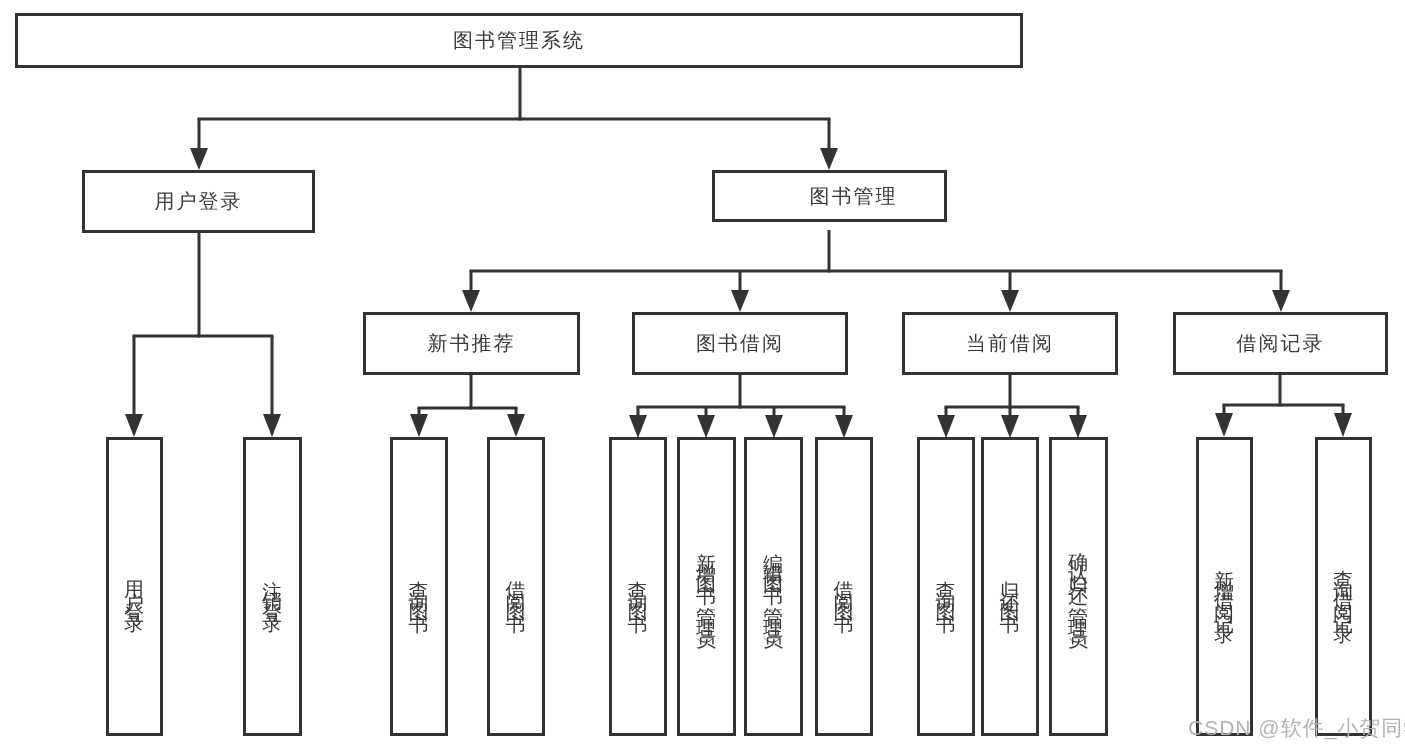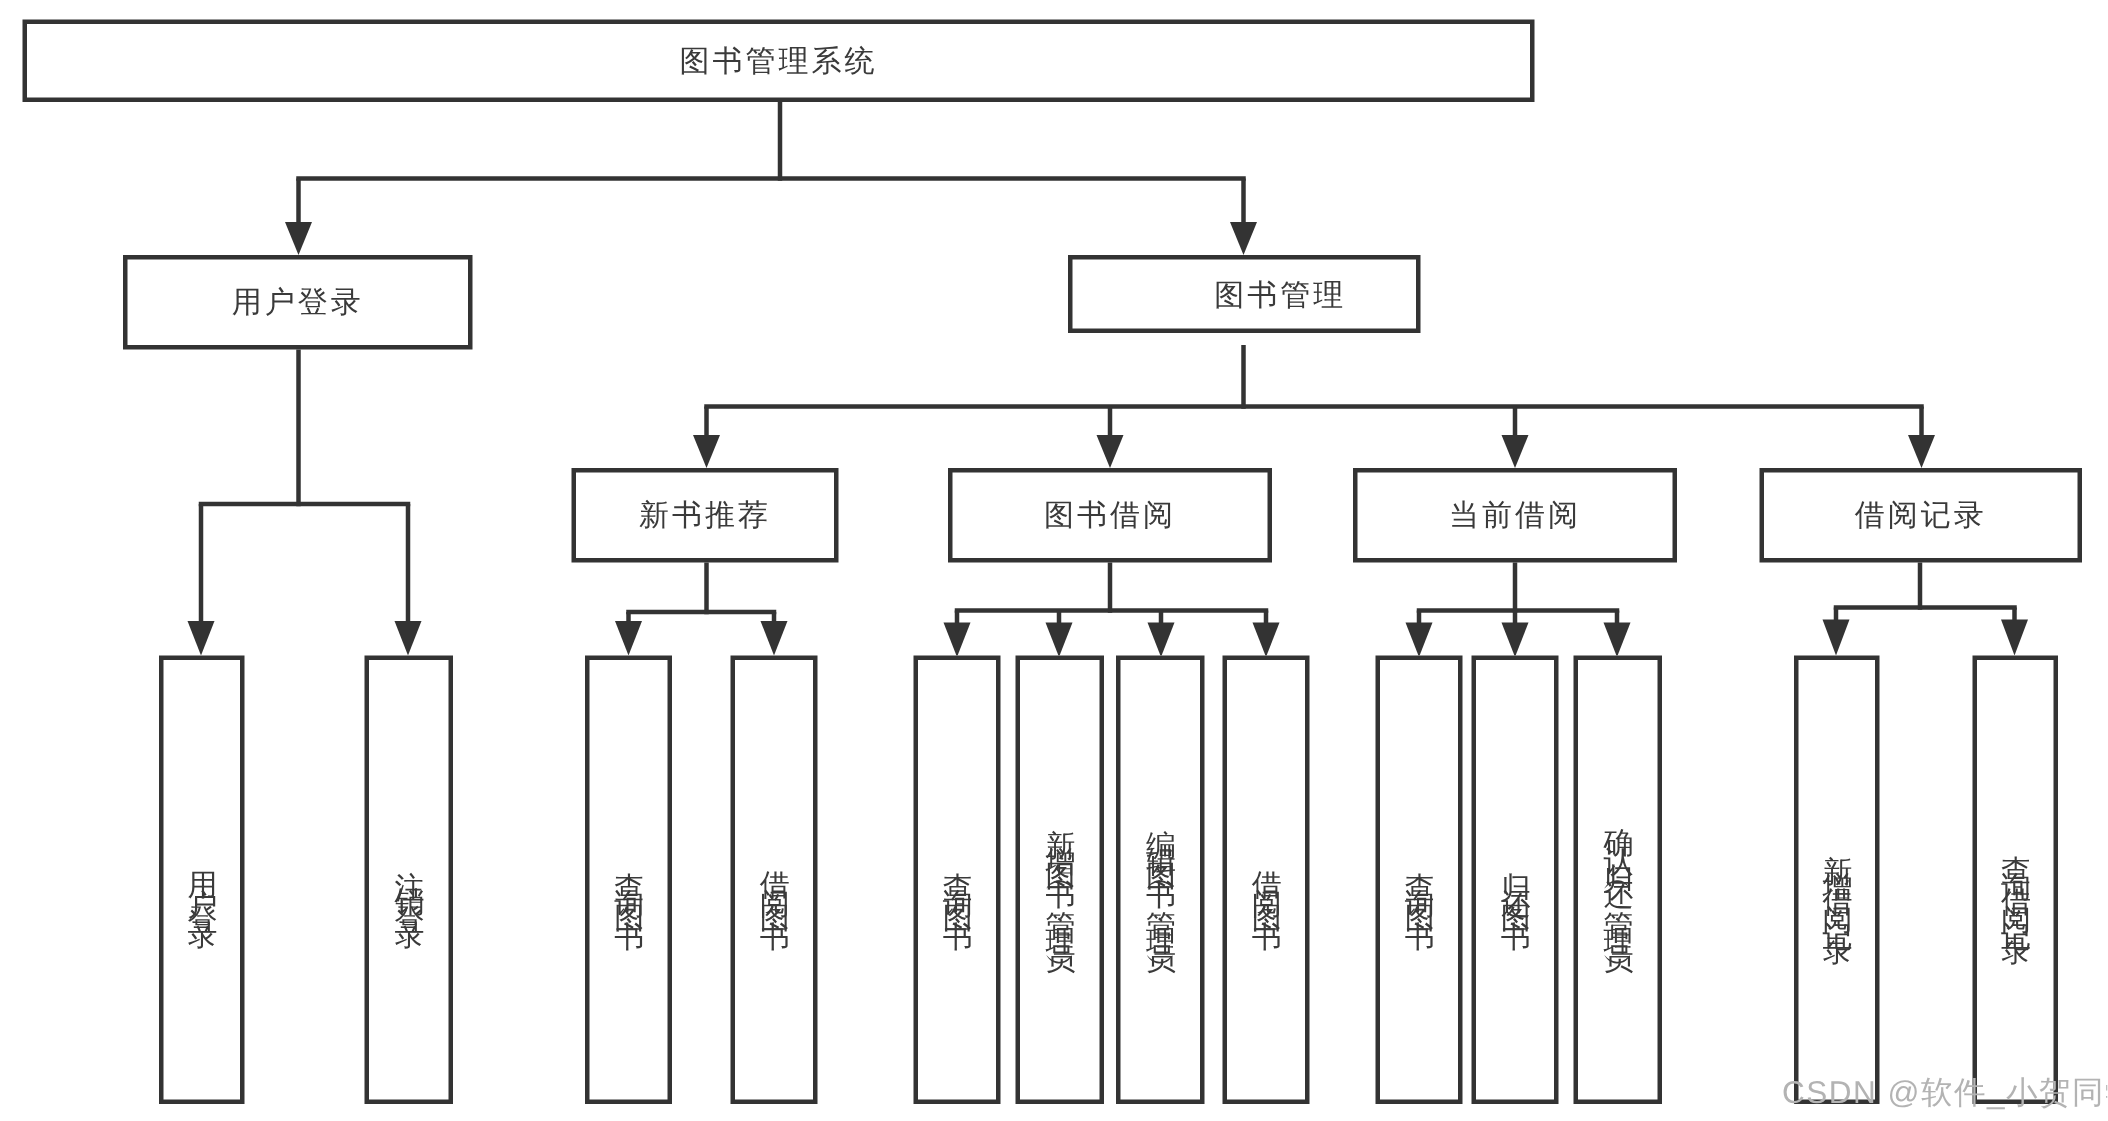--- a/index.html
+++ b/index.html
@@ -33,21 +33,21 @@
     text-orientation: mixed;
     font-size: 20px;
     letter-spacing: 11px;
     line-height: 1;
     white-space: nowrap;
   }
   .root   { left: 15px;  top: 13px;  width: 1008px; height: 55px; }
   .l1a    { left: 82px;  top: 170px; width: 233px;  height: 63px; }
   .l1b    { left: 712px; top: 170px; width: 235px;  height: 52px; padding-left: 48px; }
   .l2     { top: 312px; height: 63px; }
-  .l2a    { left: 381px;  width: 178px; }
+  .l2a    { left: 363px;  width: 217px; }
   .l2b    { left: 632px;  width: 216px; }
   .l2c    { left: 902px;  width: 216px; }
   .l2d    { left: 1173px; width: 215px; }
   .leaf   { top: 437px; height: 299px; }
   .lf1  { left: 106px;  width: 57px; }
   .lf2  { left: 243px;  width: 59px; }
   .lf3  { left: 390px;  width: 58px; }
   .lf4  { left: 487px;  width: 58px; }
   .lf5  { left: 609px;  width: 58px; }
   .lf6  { left: 677px;  width: 59px; }

